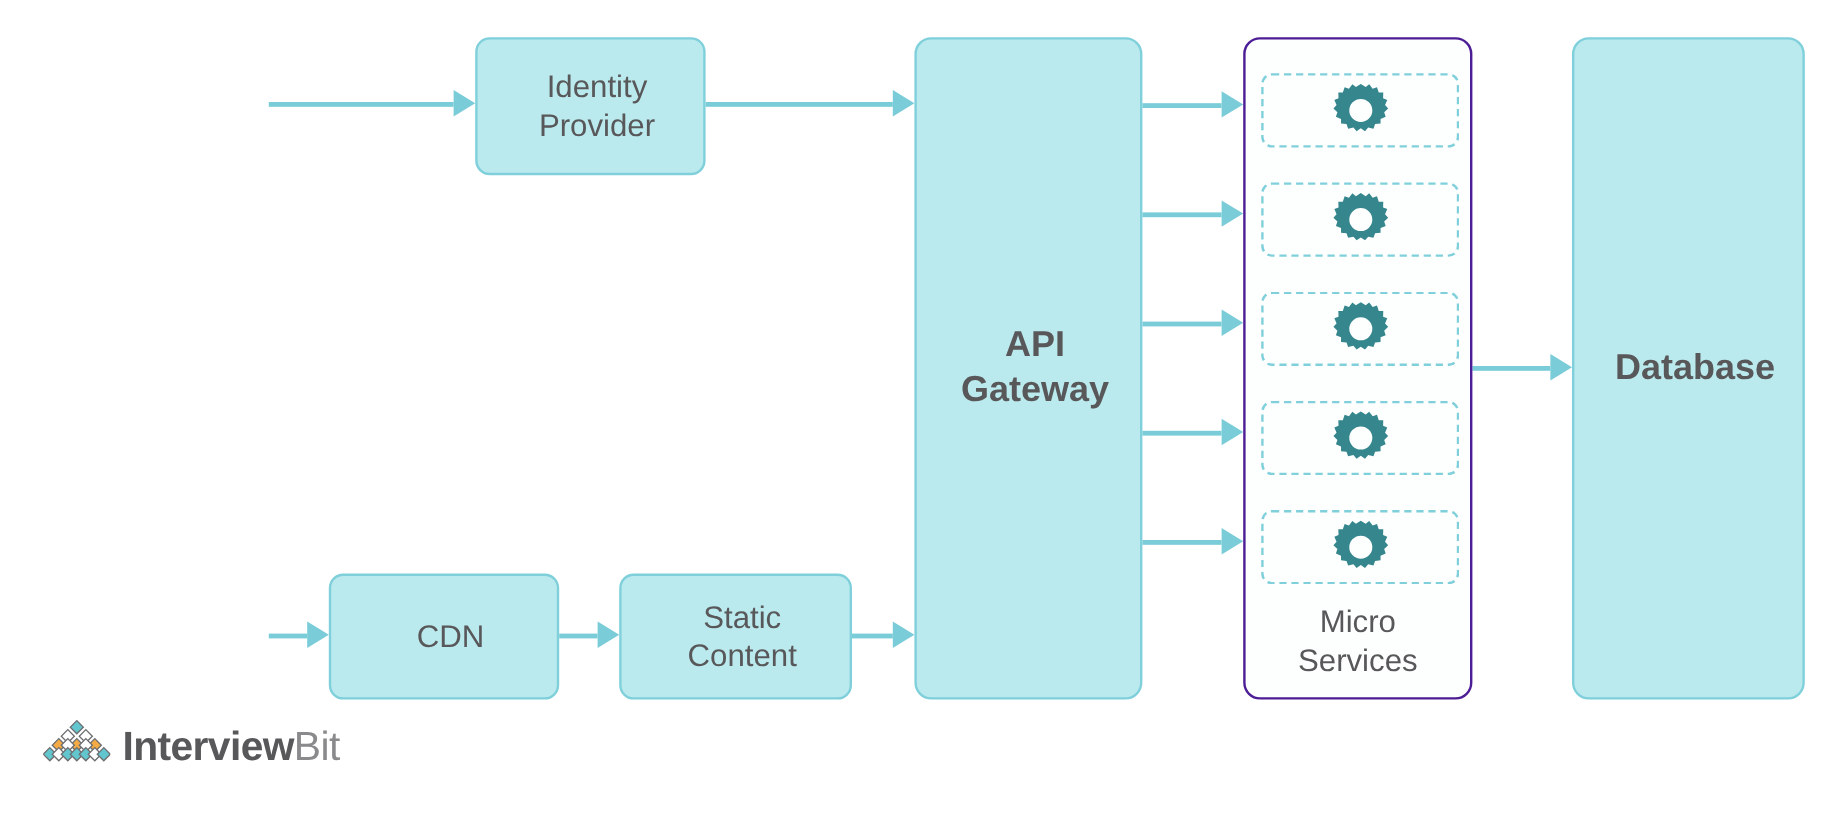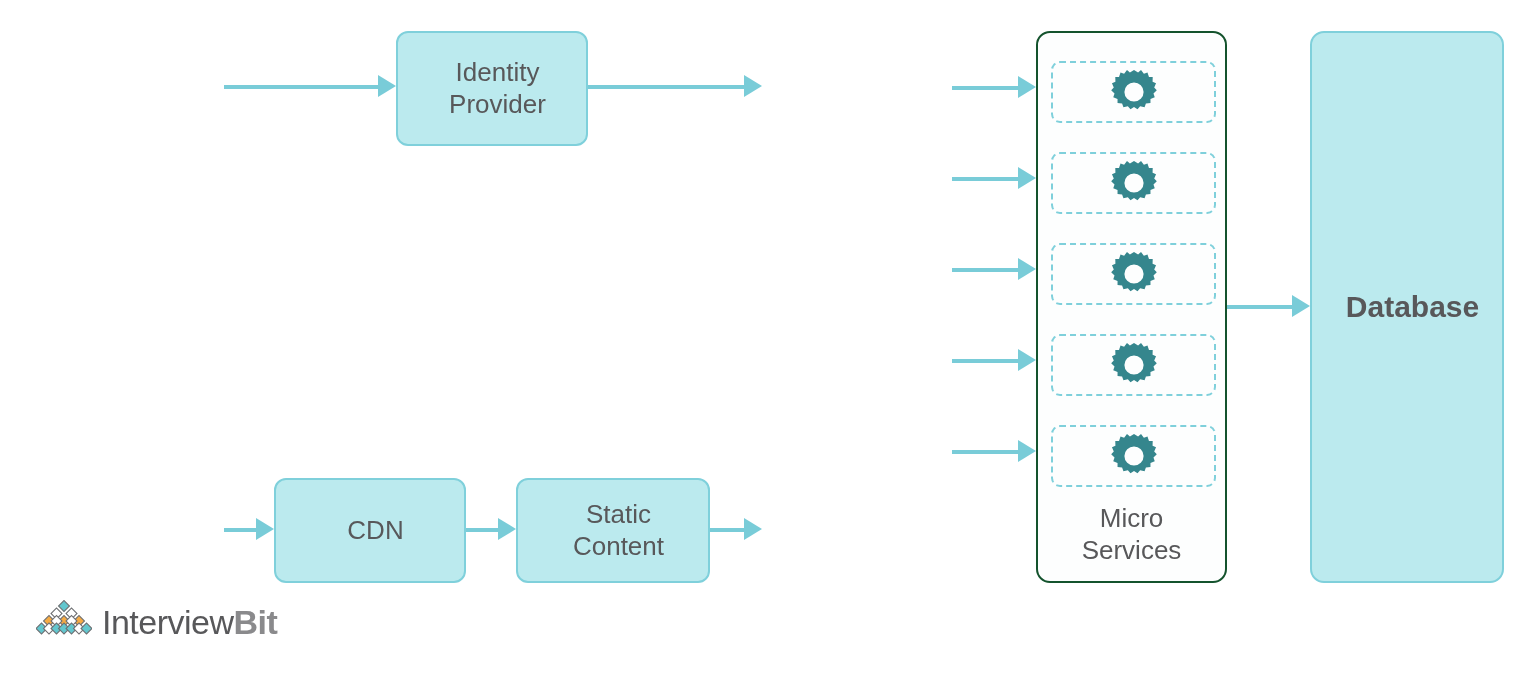--- a/index.html
+++ b/index.html
@@ -72,21 +72,21 @@
     font-size: 26px;
   }
 
   
   #node-microservices {
     position: absolute;
     box-sizing: border-box;
     left: 1036px; top: 31px;
     width: 191px; height: 552px;
     background: #fdfefe;
-    border: 2px solid #14532d;
+    border: 2px solid #4c1d95;
     border-radius: 14px;
   }
   .ms-slot {
     position: absolute;
     box-sizing: border-box;
     left: 13px;
     width: 165px;
     height: 62px;
     border: 2px dashed #7fd0db;
     border-radius: 9px;
@@ -135,25 +135,25 @@
     align-items: center;
     gap: 10px;
   }
   #logo-mark { display: block; }
   #logo-wordmark {
     font-size: 34px;
     letter-spacing: -0.5px;
     white-space: nowrap;
   }
   #logo-word-interview {
+    font-weight: bold;
+    color: #58585a;
+  }
+  #logo-word-bit {
     font-weight: normal;
-    color: #58585a;
-  }
-  #logo-word-bit {
-    font-weight: bold;
     color: #8a8a8c;
   }
 </style>
 </head>
 <body>
 
 <div id="canvas">
 
   <div class="conn" style="left:224px; top:85px; width:154px;"></div>
   <div class="arrow-head" style="left:378px; top:75px;"></div>
@@ -185,20 +185,22 @@
   <div class="conn" style="left:952px; top:450px; width:66px;"></div>
   <div class="arrow-head" style="left:1018px; top:440px;"></div>
 
   <div class="conn" style="left:1227px; top:305px; width:65px;"></div>
   <div class="arrow-head" style="left:1292px; top:295px;"></div>
 
 
   <div class="node rounded-sm" id="node-identity-provider">Identity
 Provider</div>
 
+  <div class="node rounded-lg bold" id="node-api-gateway">API
+Gateway</div>
 
   <div class="node rounded-sm" id="node-static-content">Static
 Content</div>
 
   <div class="node rounded-sm" id="node-cdn">CDN</div>
 
   <div class="node rounded-lg bold" id="node-database">Database</div>
 
   <div id="node-microservices">
 

